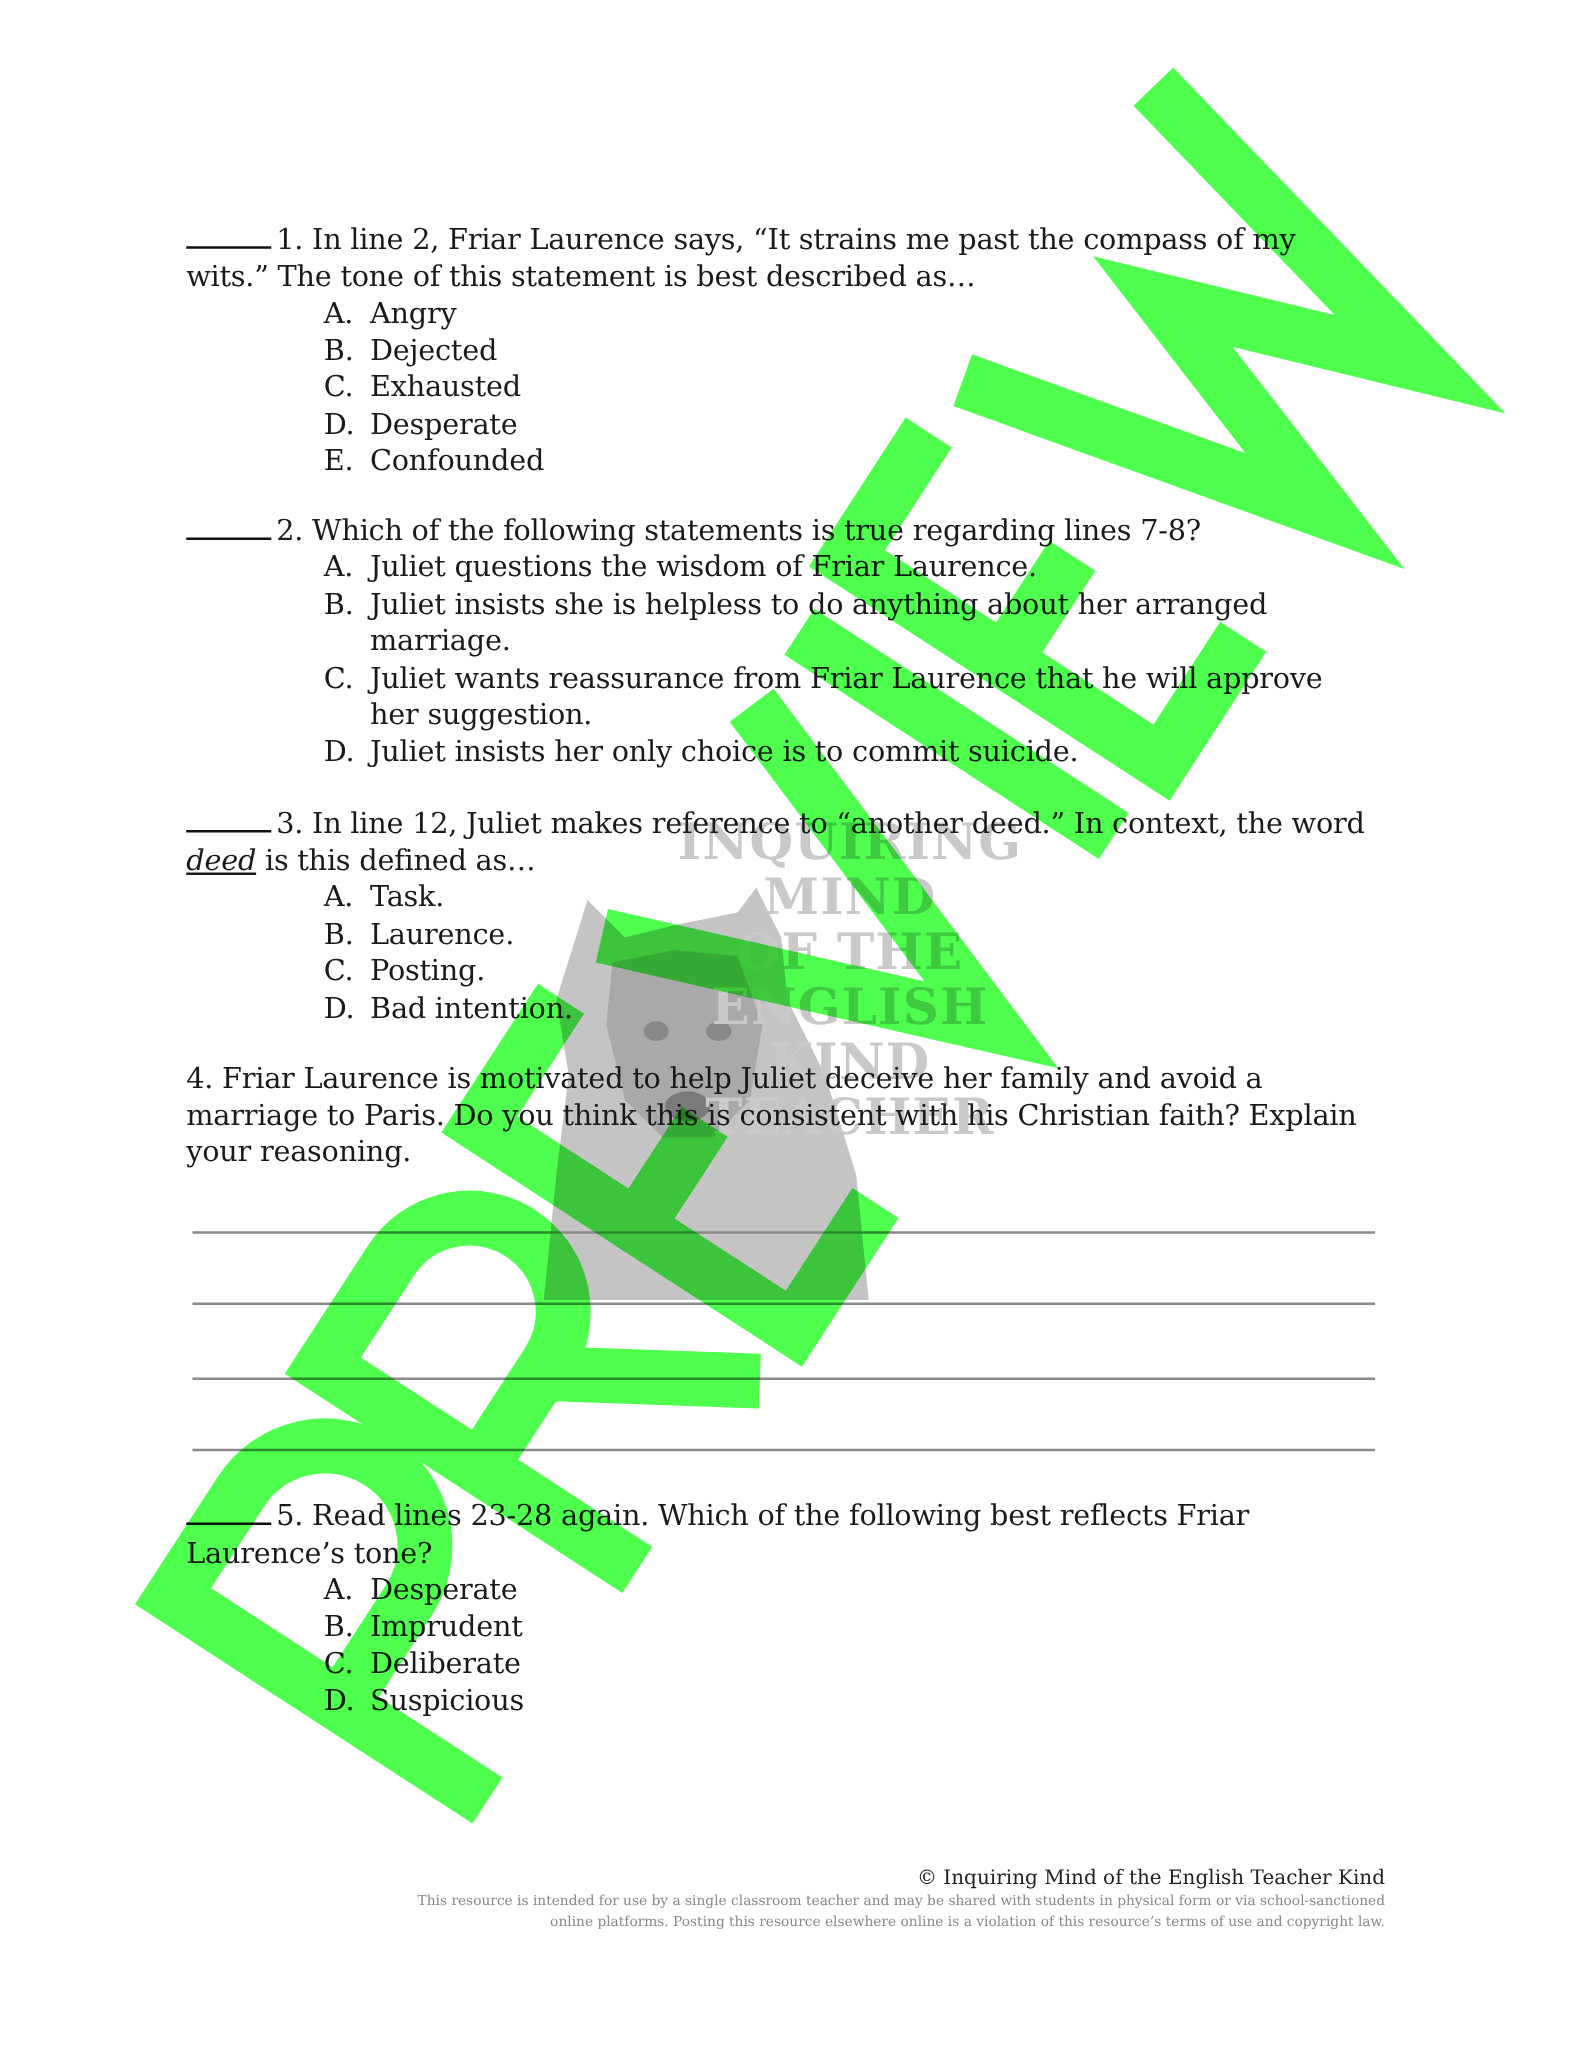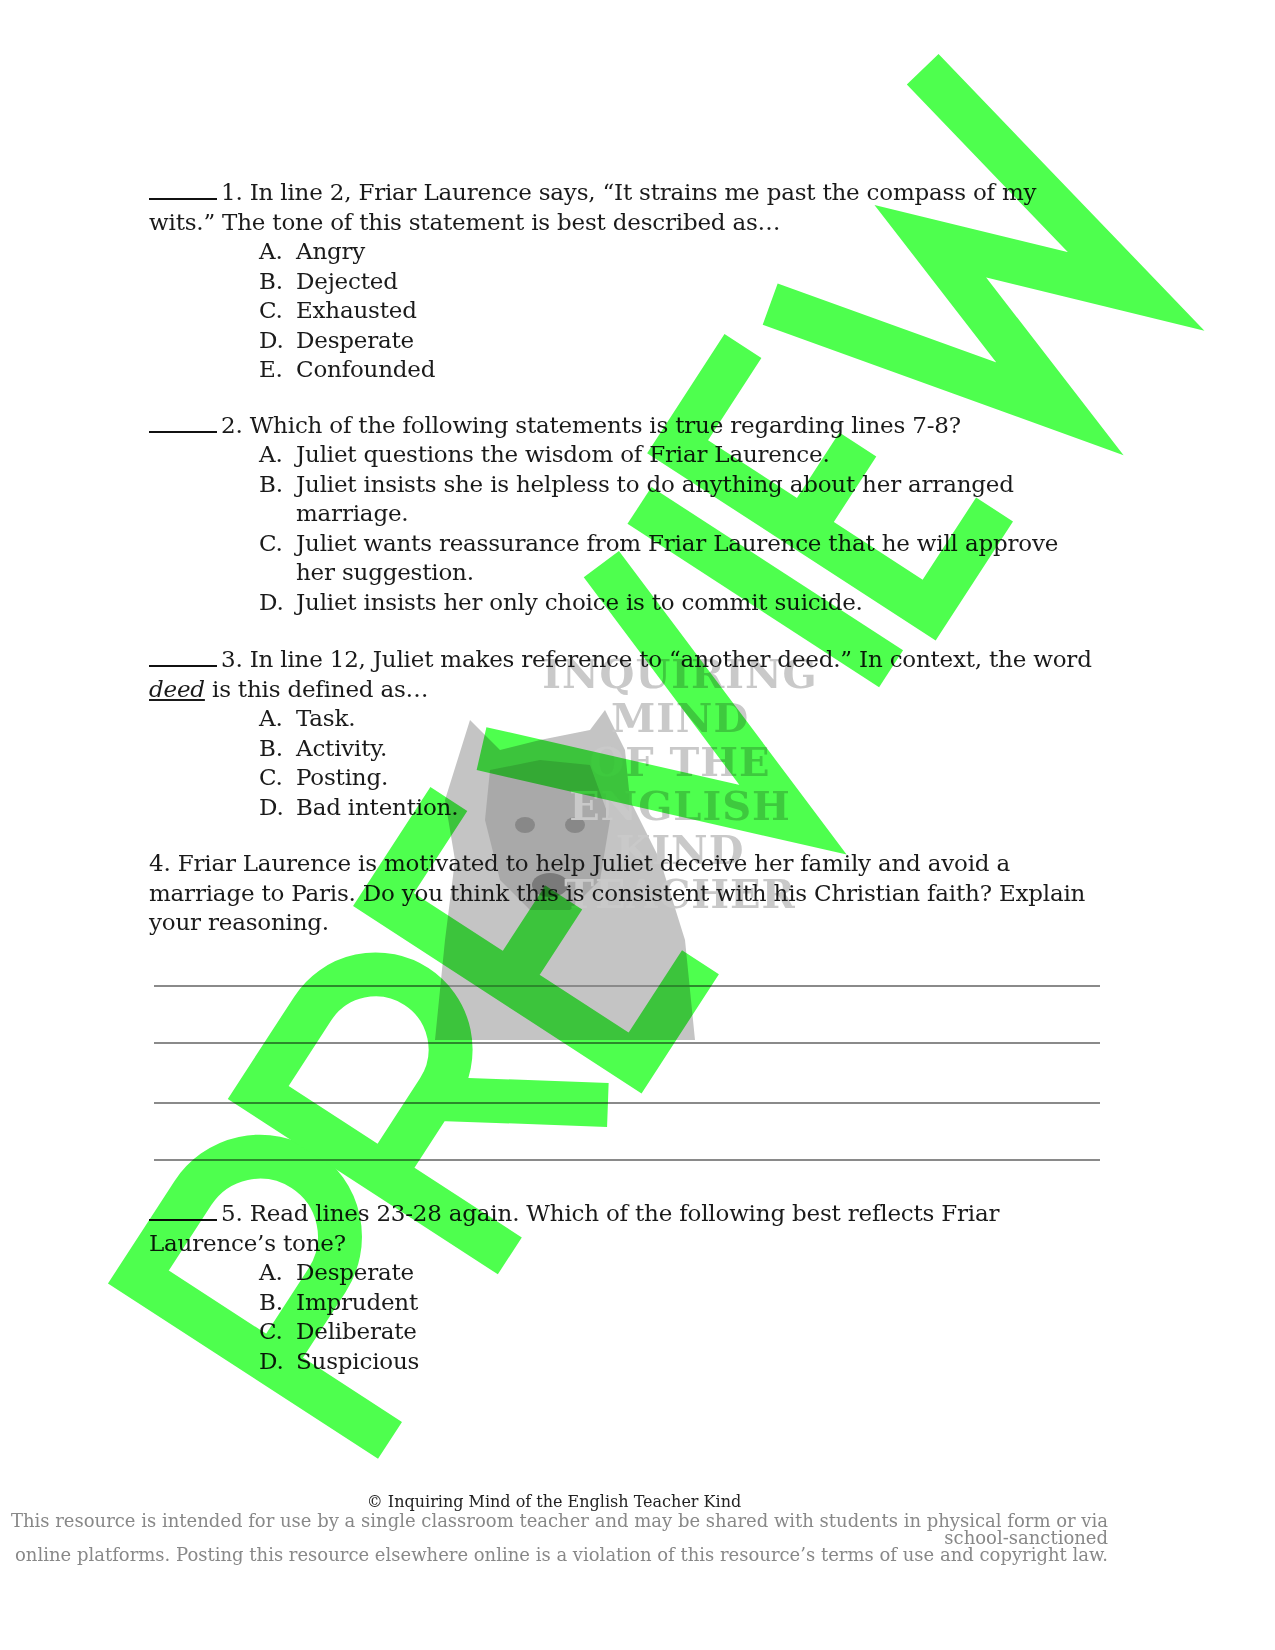--- a/index.html
+++ b/index.html
@@ -10,22 +10,22 @@
     }
     .page { position: absolute; left: 0; top: 0; width: 1275px; height: 1650px; }
     .qtext { position: absolute; left: 149px; width: 960px; font-size: 23px; line-height: 29.5px; letter-spacing: -0.2px; }
     .blank { display: inline-block; width: 68px; border-bottom: 2px solid #111; margin-right: 4px; vertical-align: baseline; height: 1px; }
     .choices { position: absolute; left: 259px; width: 850px; font-size: 23px; line-height: 29.5px; letter-spacing: -0.2px; }
     .choice { display: flex; }
     .choice .letter { width: 37px; flex: 0 0 37px; }
     .choice .ctext { flex: 1; }
     .answer-line { position: absolute; left: 154px; width: 946px; height: 0; border-top: 2px solid #8a8a8a; }
     .footer { position: absolute; right: 167px; text-align: right; }
-    .footer .copyright { font-size: 16px; color: #222; line-height: 20px; text-align: center; }
-    .footer .terms { font-size: 18px; color: #888; line-height: 17px; }
+    .footer .copyright { font-size: 16px; color: #222; line-height: 20px; }
+    .footer .terms { font-size: 11px; color: #888; line-height: 17px; }
     .watermark-logo { position: absolute; left: 410px; top: 690px; width: 440px; height: 360px; pointer-events: none; }
     .dog { position: absolute; left: 20px; top: 20px; width: 270px; height: 330px; }
     .logo-text { position: absolute; left: 100px; top: -38px; width: 340px; text-align: center; color: #c9c9c9; font-family: "DejaVu Serif", serif; font-weight: bold; font-size: 40px; line-height: 44px; letter-spacing: 1px; }
     .preview { position: absolute; left: 0; top: 0; width: 1275px; height: 1650px; pointer-events: none; }
     i { font-style: italic; text-decoration: underline; }
   </style>
 </head>
 <body>
 
 <div class="page">
@@ -102,21 +102,21 @@
     <span class="blank"></span><span>3.</span>
     <span>In line 12, Juliet makes reference to “another deed.”  In context, the word </span><i>deed</i><span> is this defined as…</span>
   </div>
   <div class="choices" style="top:704px;">
     <div class="choice">
         <span class="letter">A.</span>
         <span class="ctext">Task.</span>
       </div>
     <div class="choice">
         <span class="letter">B.</span>
-        <span class="ctext">Activity.</span>
+        <span class="ctext">Laurence.</span>
       </div>
     <div class="choice">
         <span class="letter">C.</span>
         <span class="ctext">Posting.</span>
       </div>
     <div class="choice">
         <span class="letter">D.</span>
         <span class="ctext">Bad intention.</span>
       </div>
   </div>

